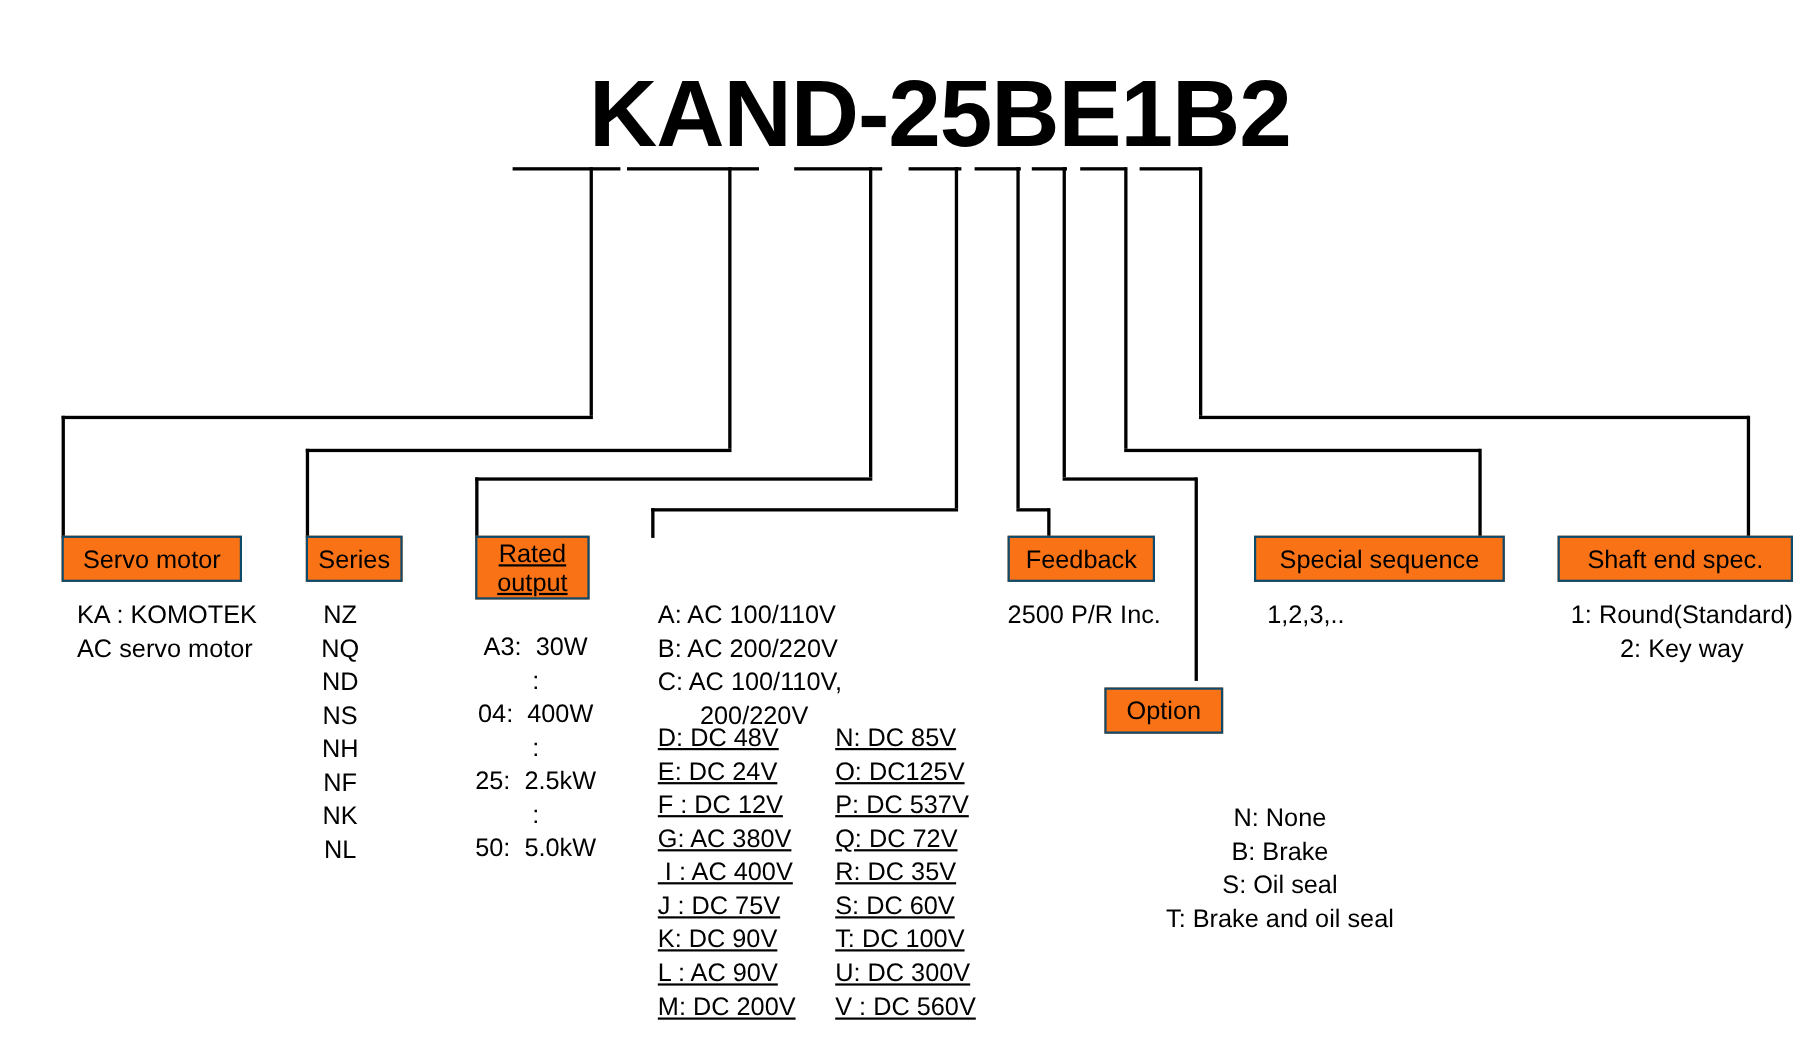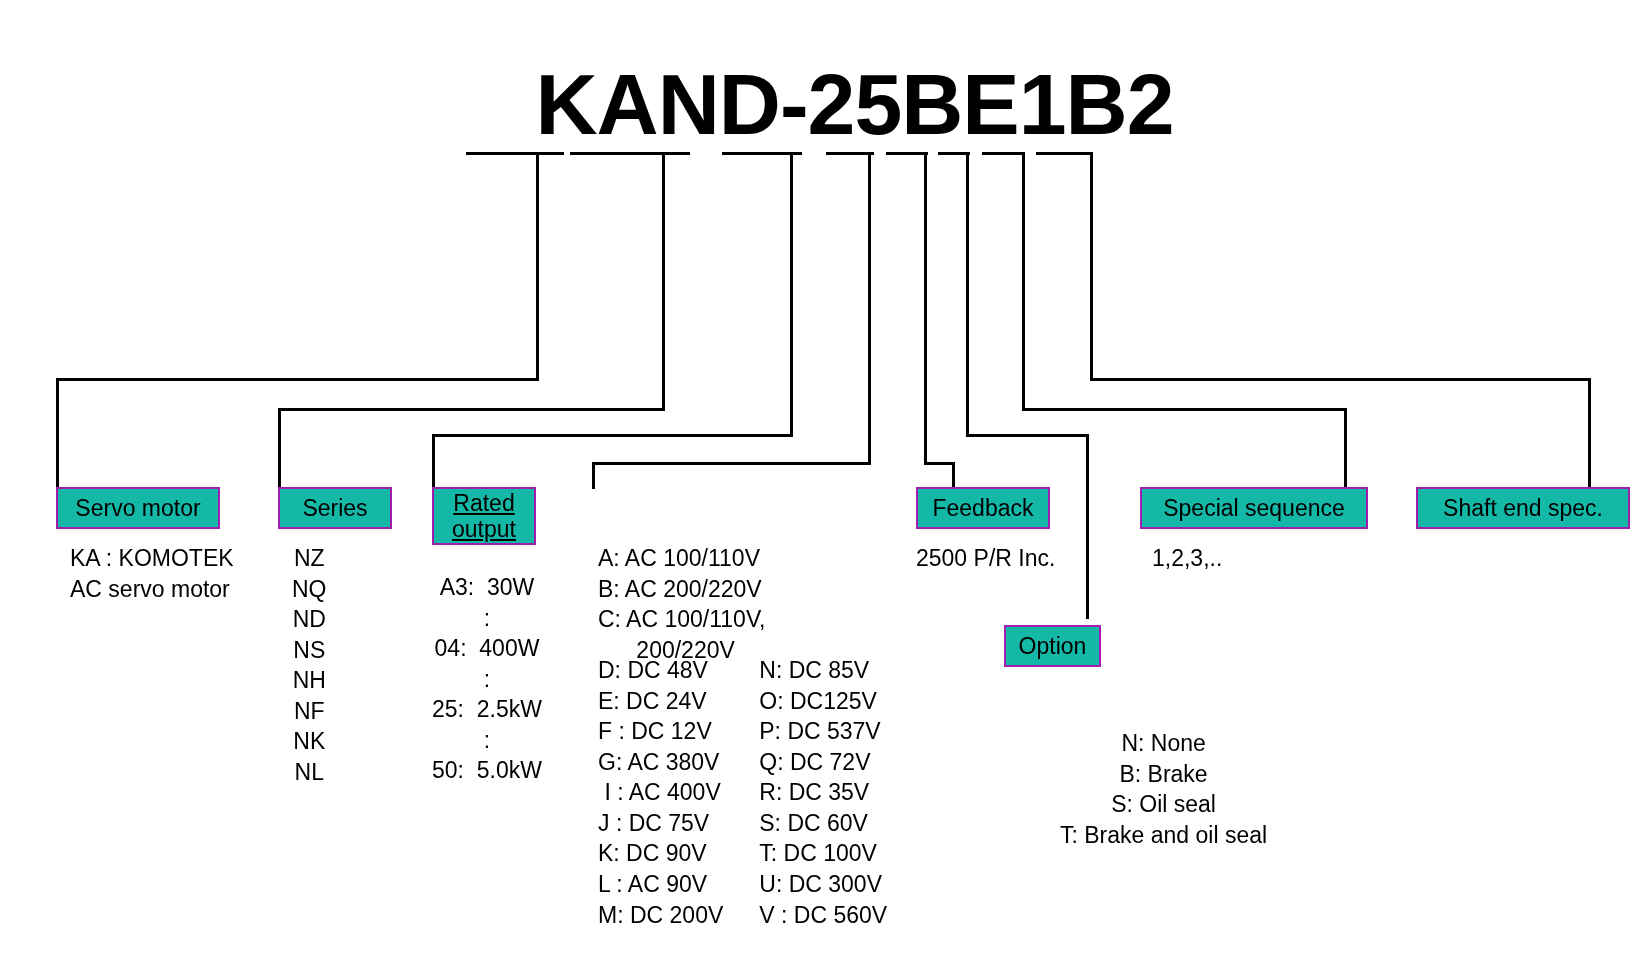--- a/index.html
+++ b/index.html
@@ -42,22 +42,22 @@
   }
   .vline {
     position: absolute;
     width: 0;
     border-left: 3px solid #000;
   }
 
   
   .box {
     position: absolute;
-    background: #14b8a6;
-    border: 2px solid #a21caf;
+    background: #f97316;
+    border: 2px solid #0c4a6e;
     box-sizing: border-box;
     display: flex;
     align-items: center;
     justify-content: center;
     text-align: center;
     font-size: 23px;
     line-height: 1.15;
     padding: 4px 8px;
   }
 
@@ -131,35 +131,35 @@
   <div class="vline" style="left:1344px; top:408px; height:81px;"></div>
 
   <div class="vline" style="left:1090px; top:152px; height:226px;"></div>
   <div class="hline" style="left:1090px; top:378px; width:500px;"></div>
   <div class="vline" style="left:1588px; top:378px; height:111px;"></div>
 
   <div class="box" style="left:56px; top:487px; width:164px; height:42px;">
     <span>Servo motor</span>
   </div>
 
-  <div class="box" style="left:278px; top:487px; width:114px; height:42px;">
+  <div class="box" style="left:278px; top:487px; width:88px; height:42px;">
     <span>Series</span>
   </div>
 
   <div class="box" style="left:432px; top:487px; width:104px; height:58px;text-decoration:underline;">
     <span style="white-space:pre-line;">Rated
 output</span>
   </div>
 
 
   <div class="box" style="left:916px; top:487px; width:134px; height:42px;">
     <span>Feedback</span>
   </div>
 
-  <div class="box" style="left:1004px; top:625px; width:97px; height:42px;">
+  <div class="box" style="left:1004px; top:625px; width:108px; height:42px;">
     <span>Option</span>
   </div>
 
   <div class="box" style="left:1140px; top:487px; width:228px; height:42px;">
     <span>Special sequence</span>
   </div>
 
   <div class="box" style="left:1416px; top:487px; width:214px; height:42px;">
     <span>Shaft end spec.</span>
   </div>
@@ -186,21 +186,21 @@
       <div>25:  2.5kW</div>
       <div>:</div>
       <div>50:  5.0kW</div>
     </div>
 
   <div class="tblock left" style="left:598px; top:543px;">A: AC 100/110V
 B: AC 200/220V
 C: AC 100/110V,
       200/220V</div>
 
-  <div class="two-col" style="left:598px; top:655px;">
+  <div class="two-col" style="left:598px; top:655px;text-decoration:underline;">
     <div class="col">
         <div>D: DC 48V</div>
         <div>E: DC 24V</div>
         <div>F : DC 12V</div>
         <div>G: AC 380V</div>
         <div> I : AC 400V</div>
         <div>J : DC 75V</div>
         <div>K: DC 90V</div>
         <div>L : AC 90V</div>
         <div>M: DC 200V</div>
@@ -222,14 +222,18 @@
 
   <div class="vlist" style="left:1060px; top:680px;margin-top:48px;">
       <div>N: None</div>
       <div>B: Brake</div>
       <div>S: Oil seal</div>
       <div>T: Brake and oil seal</div>
     </div>
 
   <div class="tblock left" style="left:1152px; top:543px;">1,2,3,..</div>
 
+  <div class="vlist" style="left:1428px; top:543px;">
+      <div>1: Round(Standard)</div>
+      <div>2: Key way</div>
+    </div>
 
 </div>
 
 </body></html>

